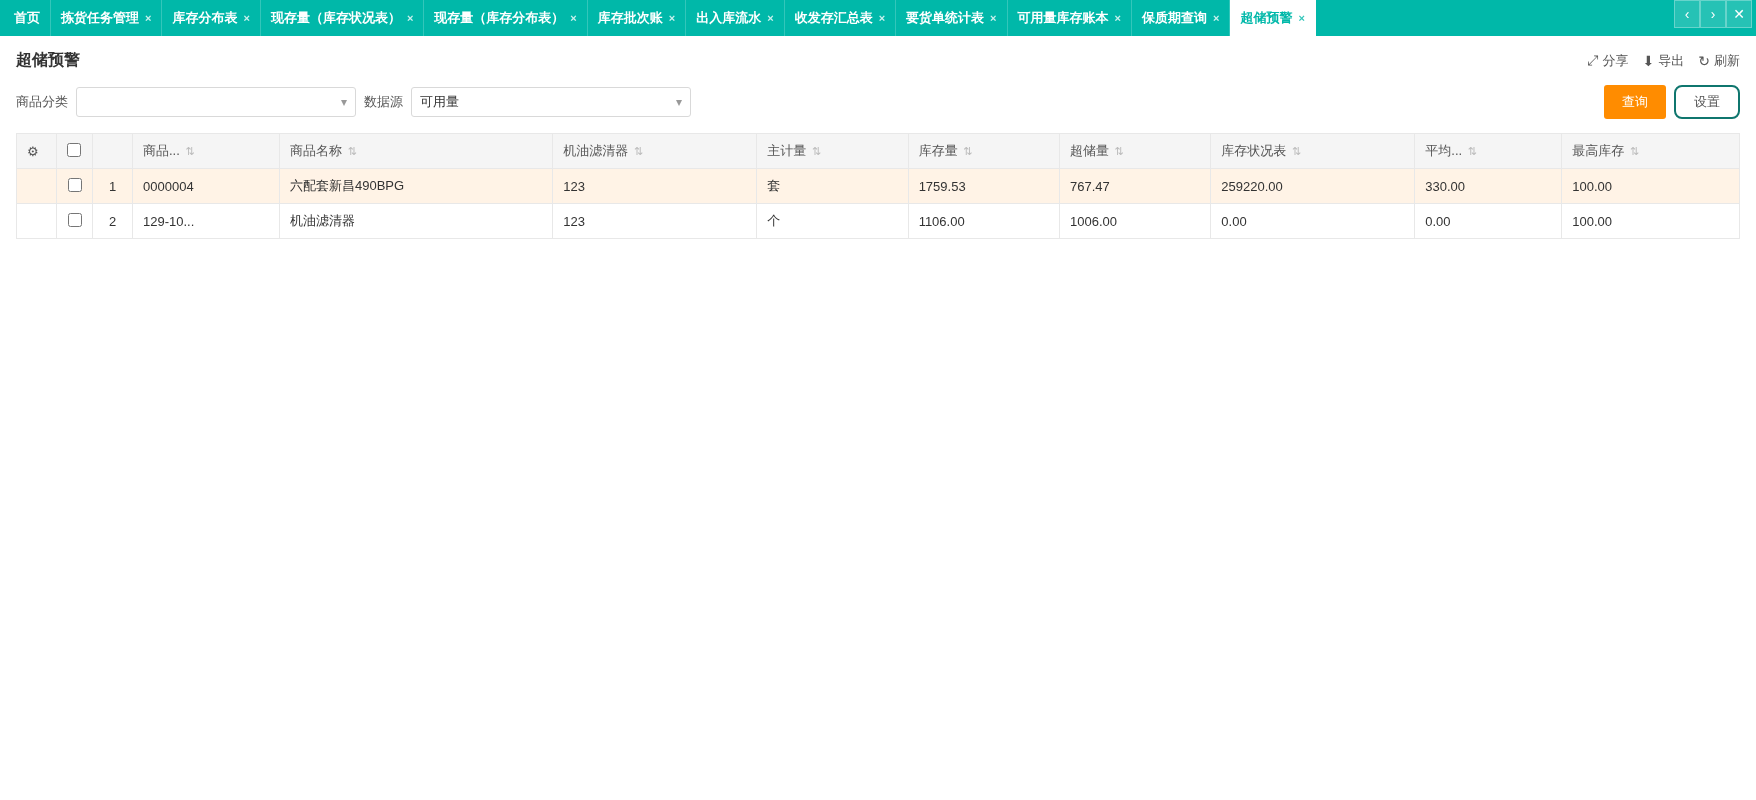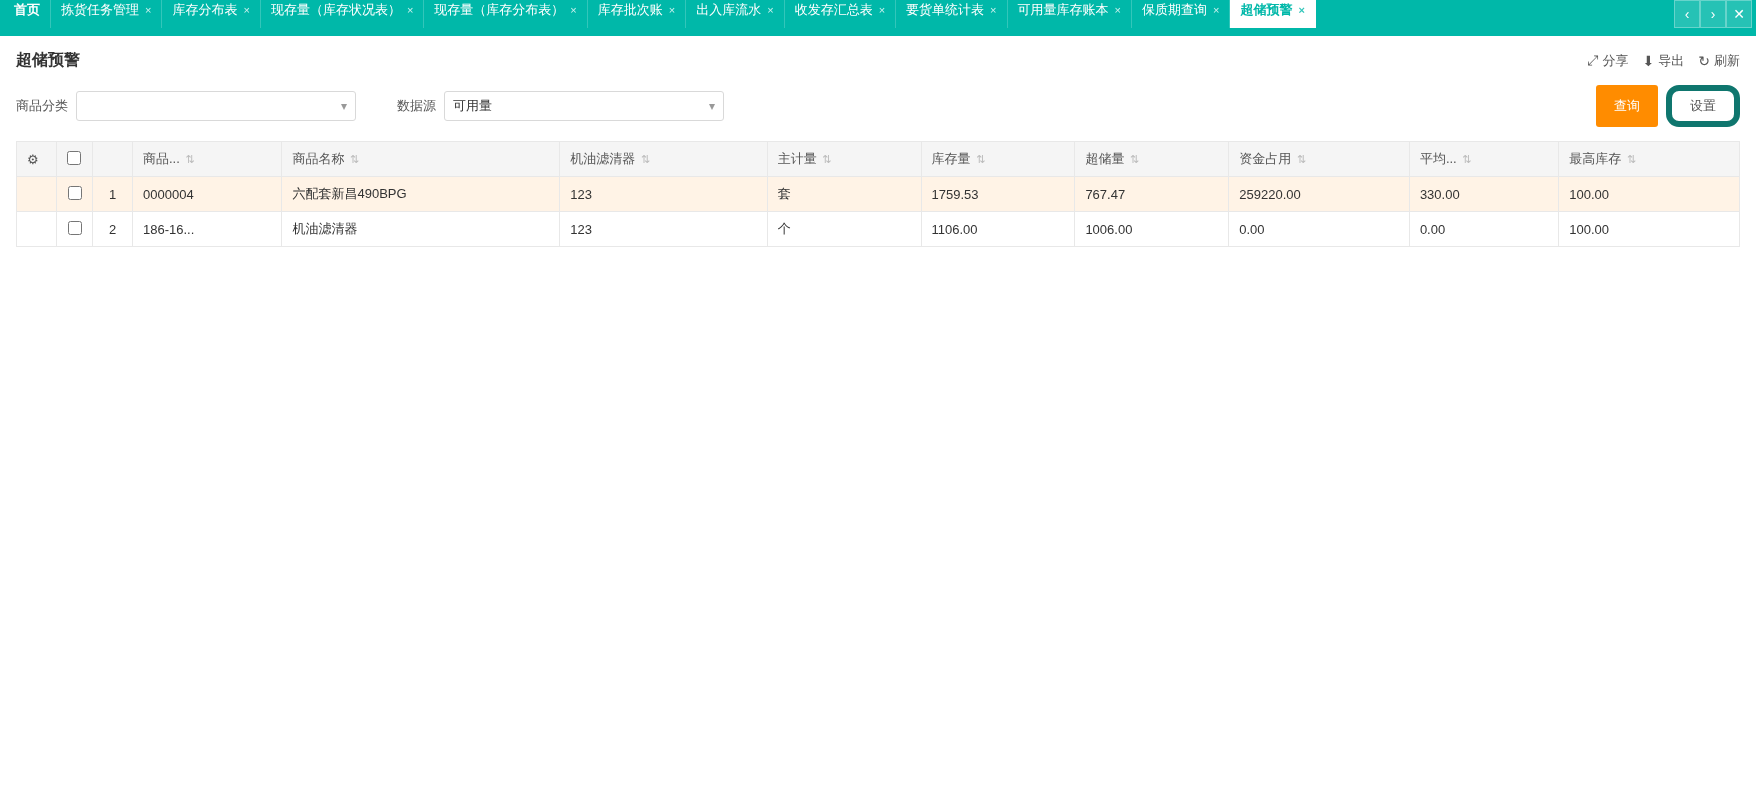--- a/index.html
+++ b/index.html
@@ -1,37 +1,38 @@
 <!DOCTYPE html>
 <html><head>
   <meta charset="utf-8">
   <style>
     * { box-sizing: border-box; margin: 0; padding: 0; }
     body { font-family: 'Microsoft YaHei', Arial, sans-serif; font-size: 13px; background: #fff; color: #333; overflow-x: auto; }
 
     
     .top-nav {
       display: flex;
-      align-items: flex-end;
+      align-items: flex-start;
       background: #00b8a9;
       height: 36px;
-      padding: 8px 4px;
+      padding: 0 4px;
       white-space: nowrap;
       overflow: hidden;
     }
     .nav-tab {
       display: inline-flex;
       align-items: center;
       padding: 0 10px;
       height: 36px;
       color: #fff;
       font-size: 13px;
       cursor: pointer;
       border-right: 1px solid rgba(255,255,255,0.2);
       flex-shrink: 0;
+      font-weight: bold;
     }
     .nav-tab.home { font-weight: bold; }
     .nav-tab.active {
       background: #fff;
       color: #00b8a9;
       font-weight: bold;
     }
     .nav-tab .close-btn {
       margin-left: 6px;
       font-size: 11px;
@@ -87,21 +88,21 @@
       color: #555;
       font-size: 13px;
       cursor: pointer;
     }
     .header-action-btn .icon { font-size: 14px; }
 
     
     .filter-row {
       display: flex;
       align-items: center;
-      gap: 41px;
+      gap: 8px;
       margin-bottom: 14px;
     }
     .filter-item {
       display: flex;
       align-items: center;
       gap: 8px;
     }
     .filter-label {
       font-size: 13px;
       color: #555;
@@ -133,22 +134,22 @@
       color: #fff;
       border: none;
       border-radius: 3px;
       padding: 6px 18px;
       font-size: 13px;
       cursor: pointer;
     }
     .btn-settings {
       background: #fff;
       color: #555;
-      border: 6px solid #0f766e;
-      border-radius: 13px;
+      border: 2px solid #0f766e;
+      border-radius: 8px;
       padding: 6px 18px;
       font-size: 13px;
       cursor: pointer;
     }
 
     
     .data-table {
       width: 100%;
       border-collapse: collapse;
       font-size: 13px;
@@ -317,21 +318,21 @@
         </th>
         <th>
           <span>库存量</span>
           <span class="sort-icon">⇅</span>
         </th>
         <th>
           <span>超储量</span>
           <span class="sort-icon">⇅</span>
         </th>
         <th>
-          <span>资金占用</span>
+          <span>库存状况表</span>
           <span class="sort-icon">⇅</span>
         </th>
         <th>
           <span>平均...</span>
           <span class="sort-icon">⇅</span>
         </th>
         <th>
           <span>最高库存</span>
           <span class="sort-icon">⇅</span>
         </th>
@@ -353,21 +354,21 @@
       <td>259220.00</td>
       <td>330.00</td>
       <td>100.00</td>
     </tr>
         <tr>
       <td class="gear-cell"></td>
       <td class="col-checkbox">
         <input type="checkbox" style="">
       </td>
       <td class="row-num">2</td>
-      <td>186-16...</td>
+      <td>129-10...</td>
       <td>机油滤清器</td>
       <td>123</td>
       <td>个</td>
       <td>1106.00</td>
       <td>1006.00</td>
       <td>0.00</td>
       <td>0.00</td>
       <td>100.00</td>
     </tr>
       </tbody>

